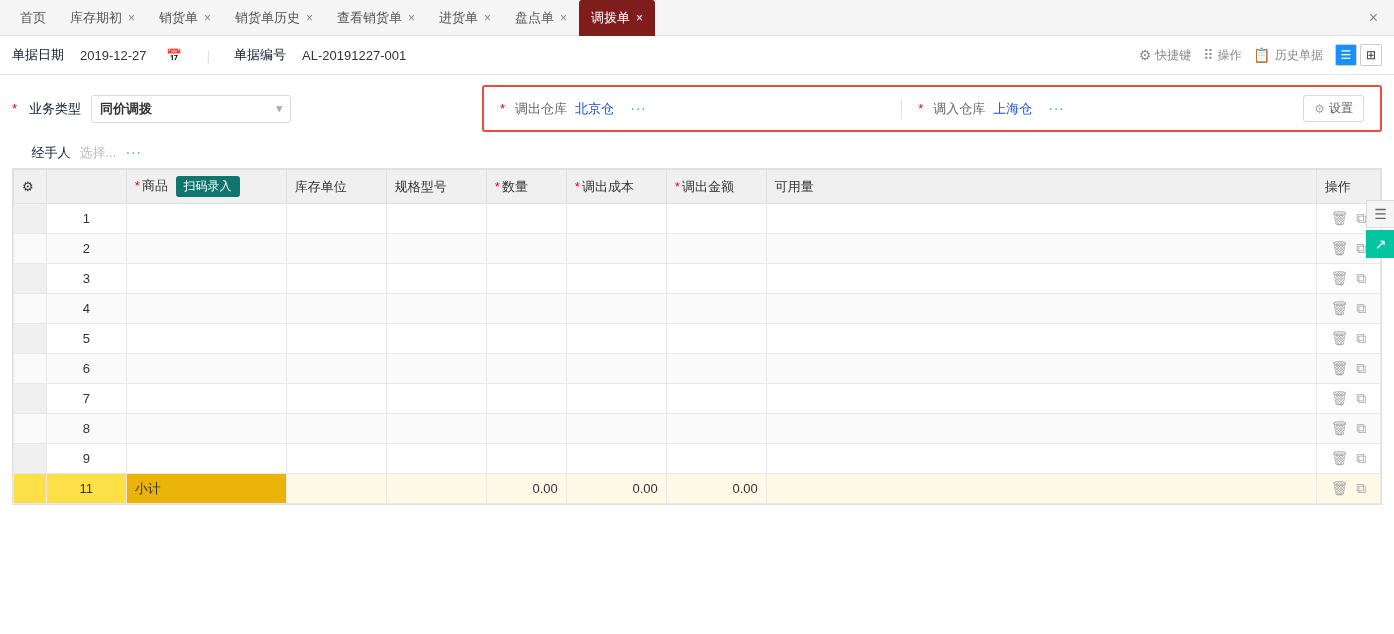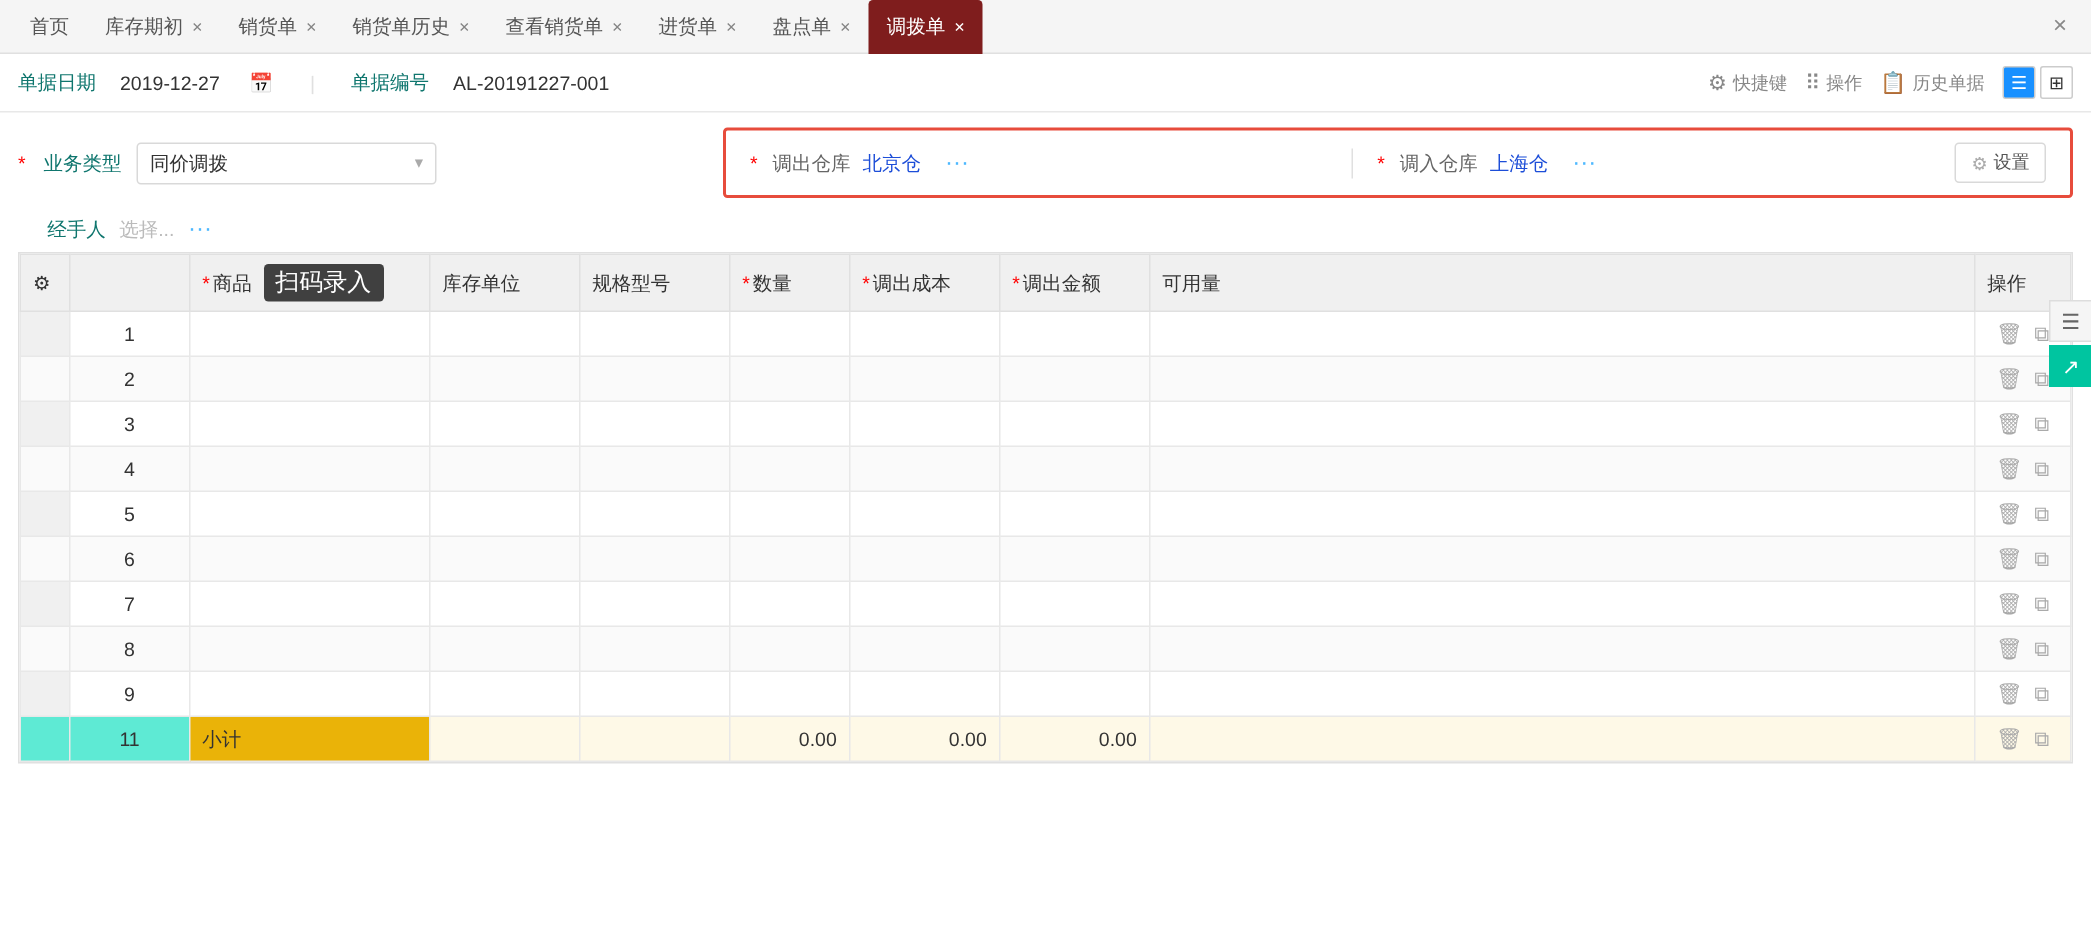--- a/index.html
+++ b/index.html
@@ -52,21 +52,21 @@
       padding: 8px 12px;
       border-bottom: 1px solid #e8e8e8;
       gap: 16px;
     }
     .form-header-left {
       display: flex;
       align-items: center;
       gap: 16px;
     }
     .field-label {
-      color: #0f766e;
+      color: #0f172a;
       font-size: 13px;
     }
     .field-value {
       color: #333;
       font-size: 13px;
     }
     .date-icon {
       color: #aaa;
       margin-left: 4px;
       cursor: pointer;
@@ -112,20 +112,21 @@
       display: flex;
       align-items: center;
       border: 1px solid #d9d9d9;
       border-radius: 3px;
       padding: 4px 8px;
       min-width: 200px;
       cursor: pointer;
       background: #fff;
       justify-content: space-between;
       gap: 40px;
+      font-weight: bold;
     }
     .select-field .arrow { color: #aaa; font-size: 11px; }
 
     
     .form-right-box {
       flex: 1;
       border: 2px solid #e74c3c;
       border-radius: 3px;
       padding: 8px 16px;
       display: flex;
@@ -184,34 +185,34 @@
       color: #333;
       white-space: nowrap;
     }
     .data-table td {
       border: 1px solid #e8e8e8;
       padding: 5px 8px;
       height: 30px;
       color: #333;
     }
     .data-table tr:nth-child(even) td { background: #fafafa; }
-    .data-table tr:last-child td { background: #5eead4; font-weight: normal; }
+    .data-table tr:last-child td { background: #fde047; font-weight: normal; }
     .row-num { color: #999; text-align: center; width: 35px; }
     .col-gear { width: 36px; text-align: center; background: #f0f0f0; }
     .col-ops { text-align: center; width: 80px; }
     .op-icon { cursor: pointer; color: #aaa; font-size: 14px; margin: 0 2px; }
 
     
     .scan-btn {
-      background: #404040;
+      background: #0f766e;
       color: #fff;
       border: none;
       border-radius: 3px;
       padding: 2px 8px;
-      font-size: 16px;
+      font-size: 12px;
       cursor: pointer;
       margin-left: 4px;
     }
 
     
     .table-container {
       overflow-x: auto;
       border: 1px solid #e0e0e0;
     }
 

